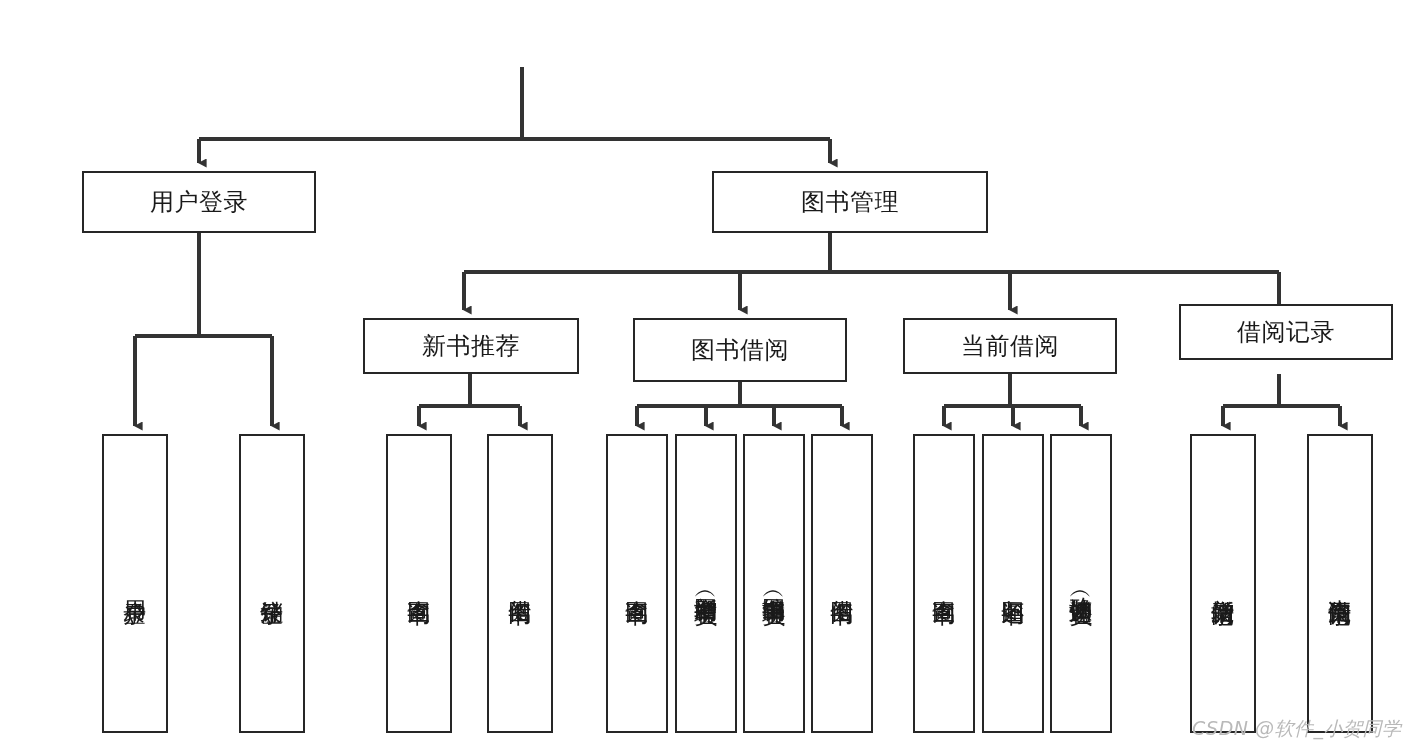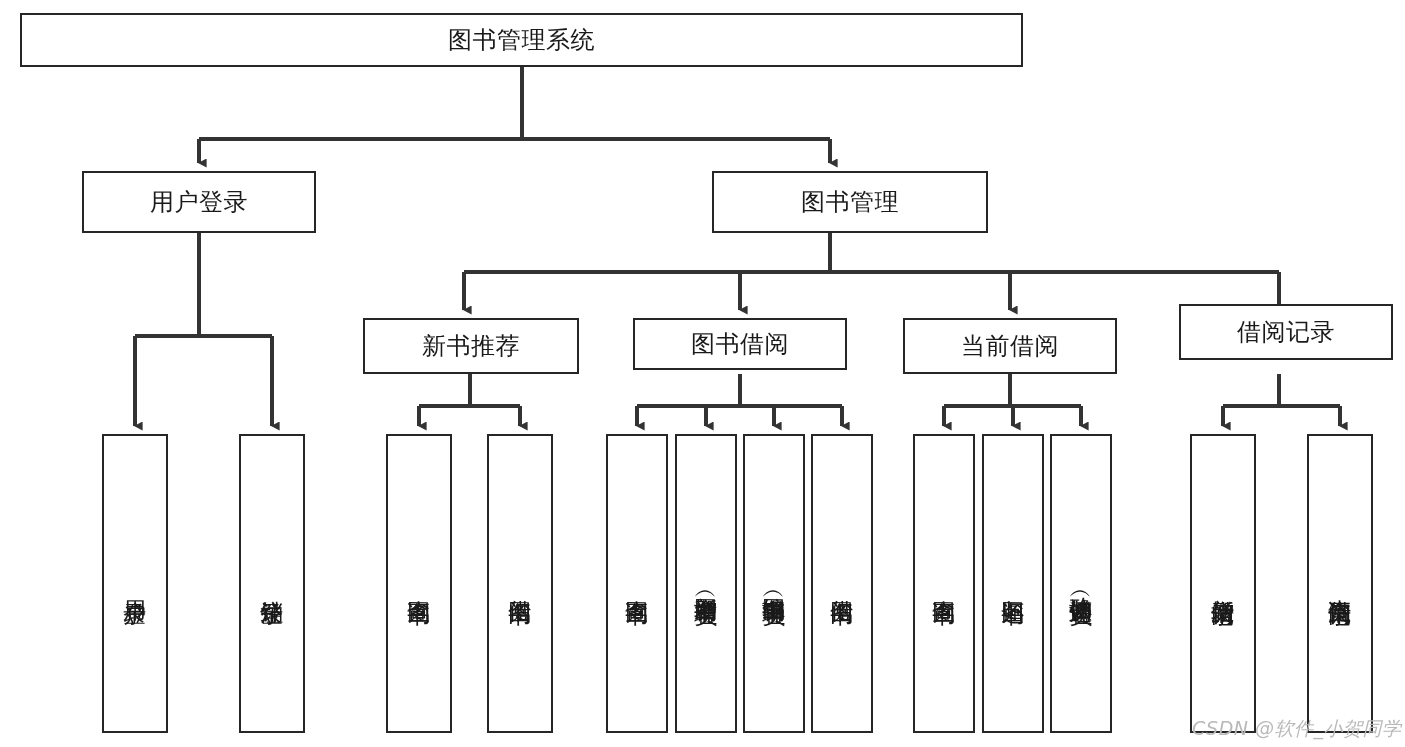--- a/index.html
+++ b/index.html
@@ -111,35 +111,32 @@
       <path d="M 1013,406 L 1013,426" marker-end="url(#arrowhead)"></path>
       <path d="M 1081,406 L 1081,426" marker-end="url(#arrowhead)"></path>
 
       <path d="M 1279,374 L 1279,406"></path>
       <path d="M 1223,406 L 1340,406"></path>
       <path d="M 1223,406 L 1223,426" marker-end="url(#arrowhead)"></path>
       <path d="M 1340,406 L 1340,426" marker-end="url(#arrowhead)"></path>
     </g>
   </svg>
 
-  <div class="node-box" style="left:20px; top:13px; width:1003px; height:54px;">
-    <span class="node-label-h">图书管理系统</span>
-  </div>
 
   <div class="node-box" style="left:82px; top:171px; width:234px; height:62px;">
     <span class="node-label-h">用户登录</span>
   </div>
   <div class="node-box" style="left:712px; top:171px; width:276px; height:62px;">
     <span class="node-label-h">图书管理</span>
   </div>
 
   <div class="node-box" style="left:363px; top:318px; width:216px; height:56px;">
     <span class="node-label-h">新书推荐</span>
   </div>
-  <div class="node-box" style="left:633px; top:318px; width:214px; height:52px;">
+  <div class="node-box" style="left:633px; top:318px; width:214px; height:64px;">
     <span class="node-label-h">图书借阅</span>
   </div>
   <div class="node-box" style="left:903px; top:318px; width:214px; height:56px;text-align:right;">
     <span class="node-label-h">当前借阅</span>
   </div>
   <div class="node-box" style="left:1172px; top:304px; width:214px; height:56px;margin-left:7px;">
     <span class="node-label-h">借阅记录</span>
   </div>
 
   <div class="node-box" style="left:102px; top:434px; width:66px; height:299px;">

